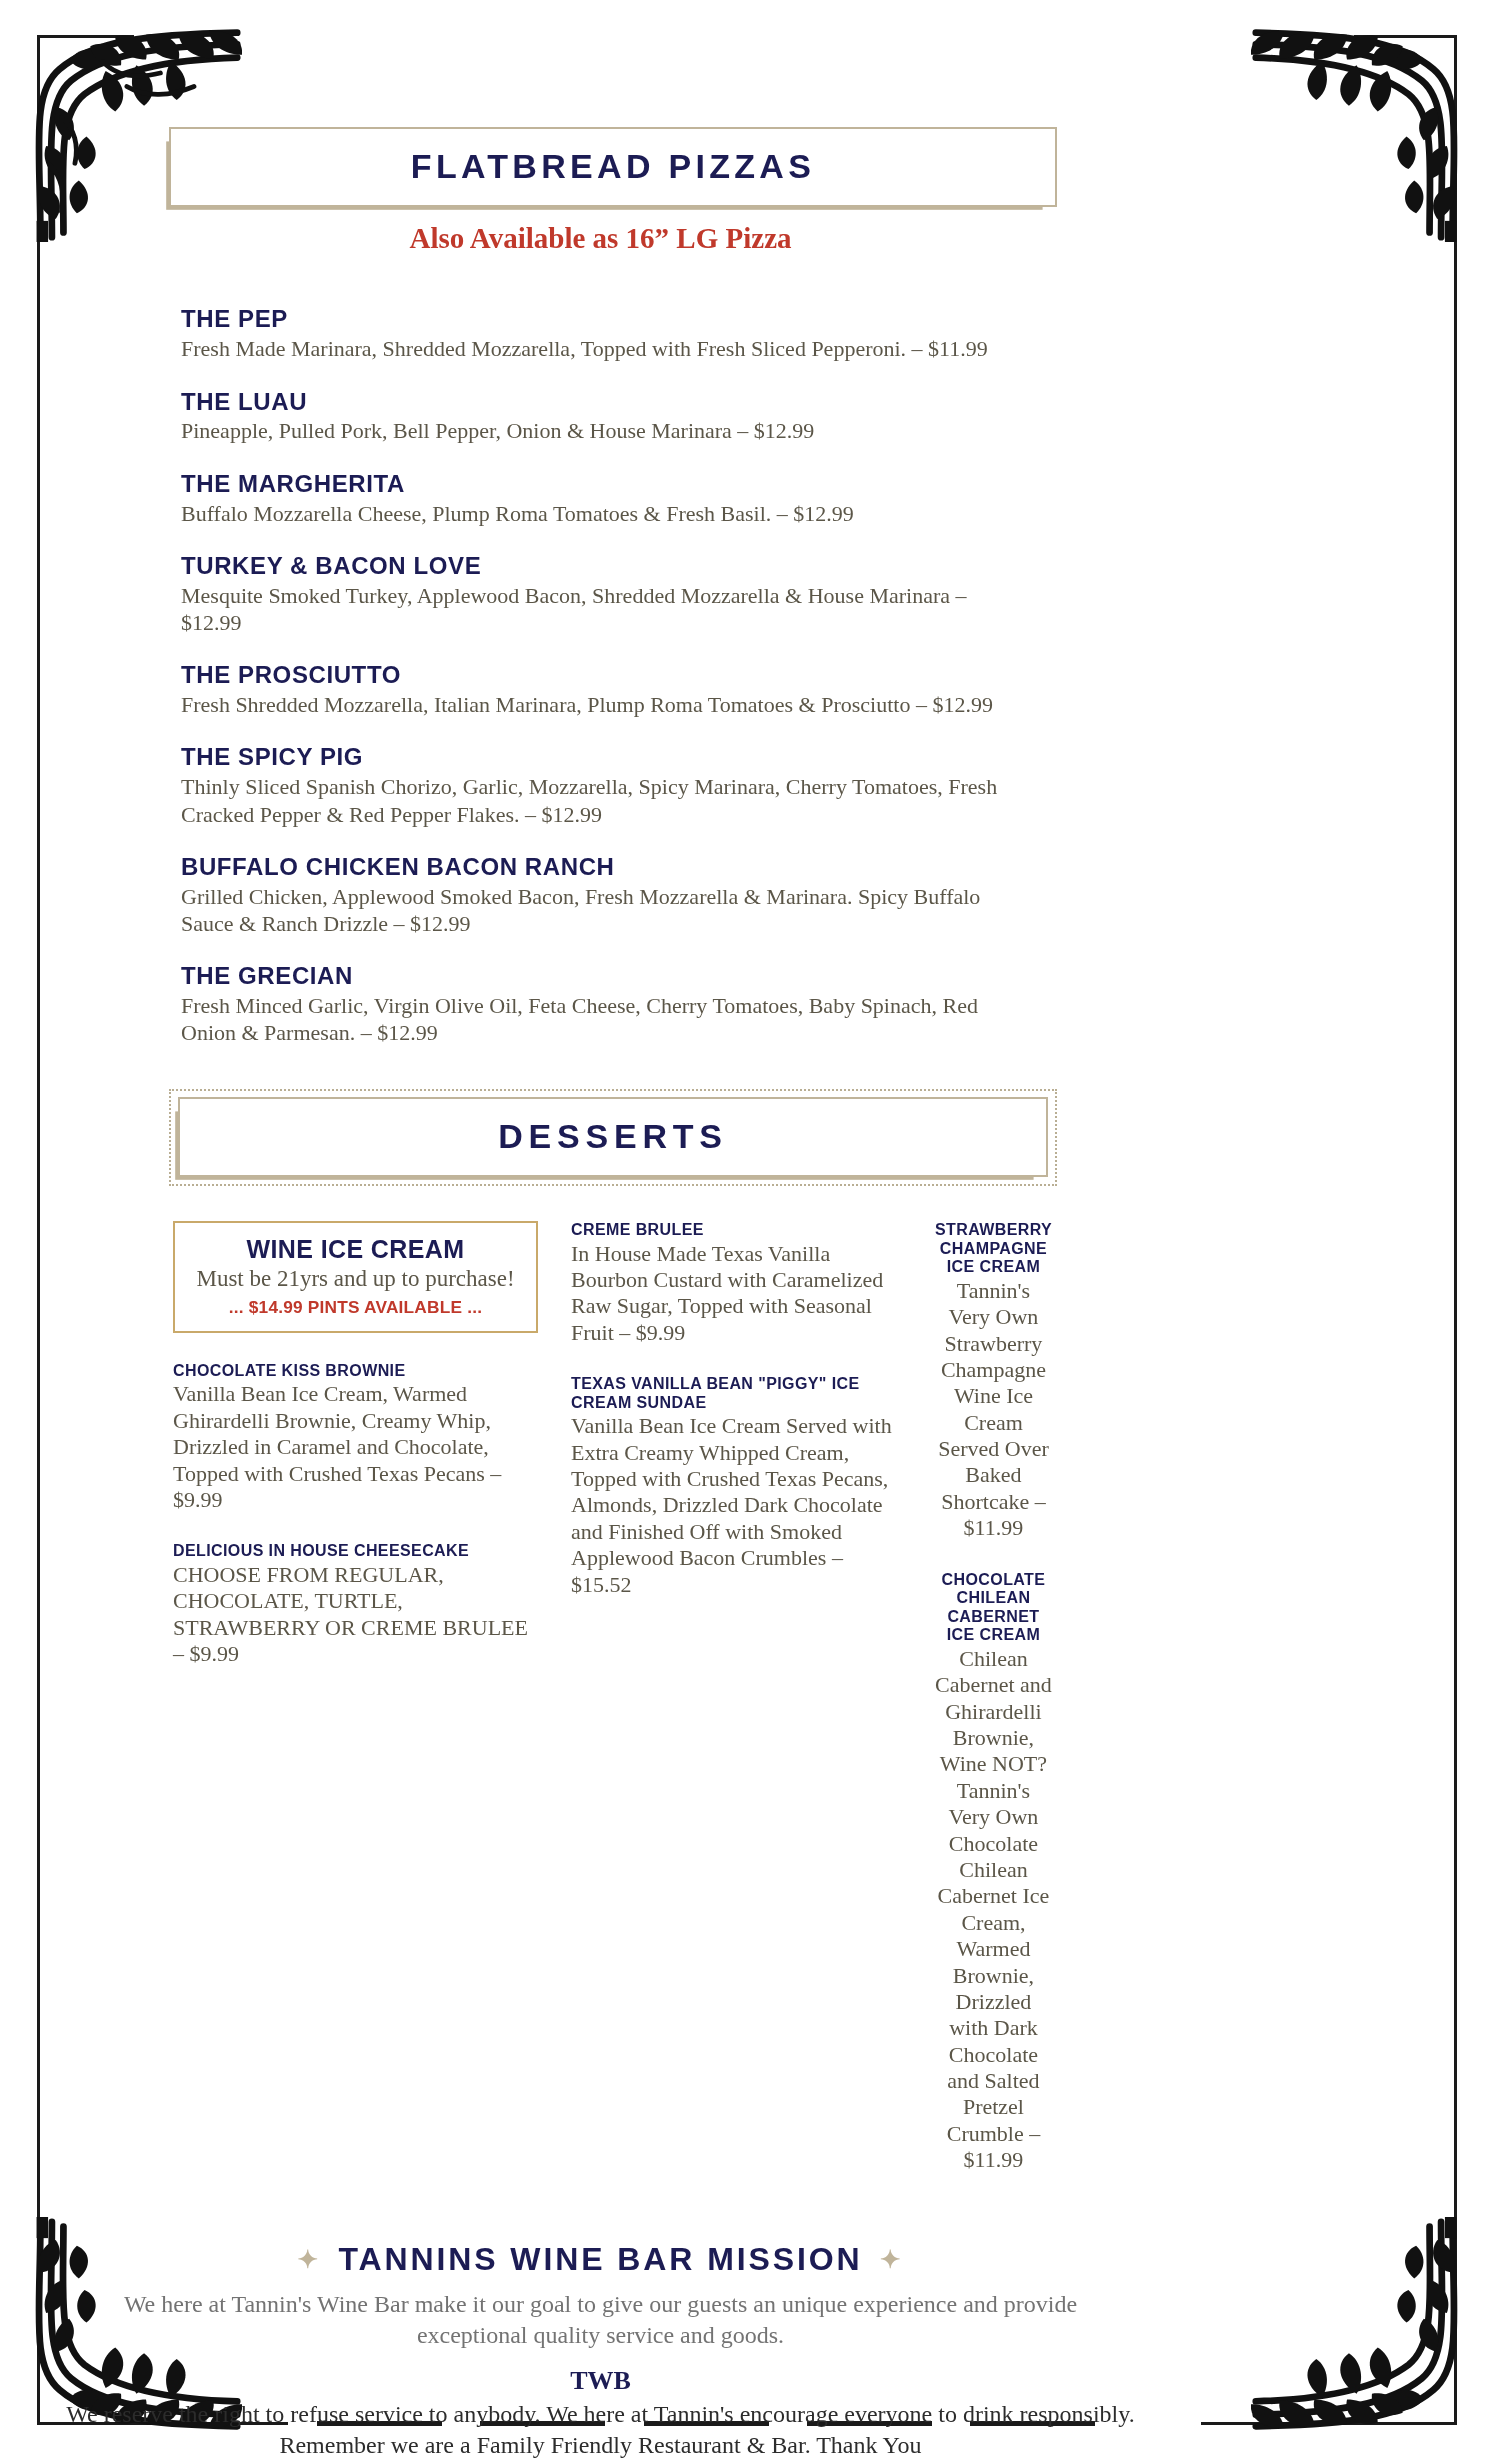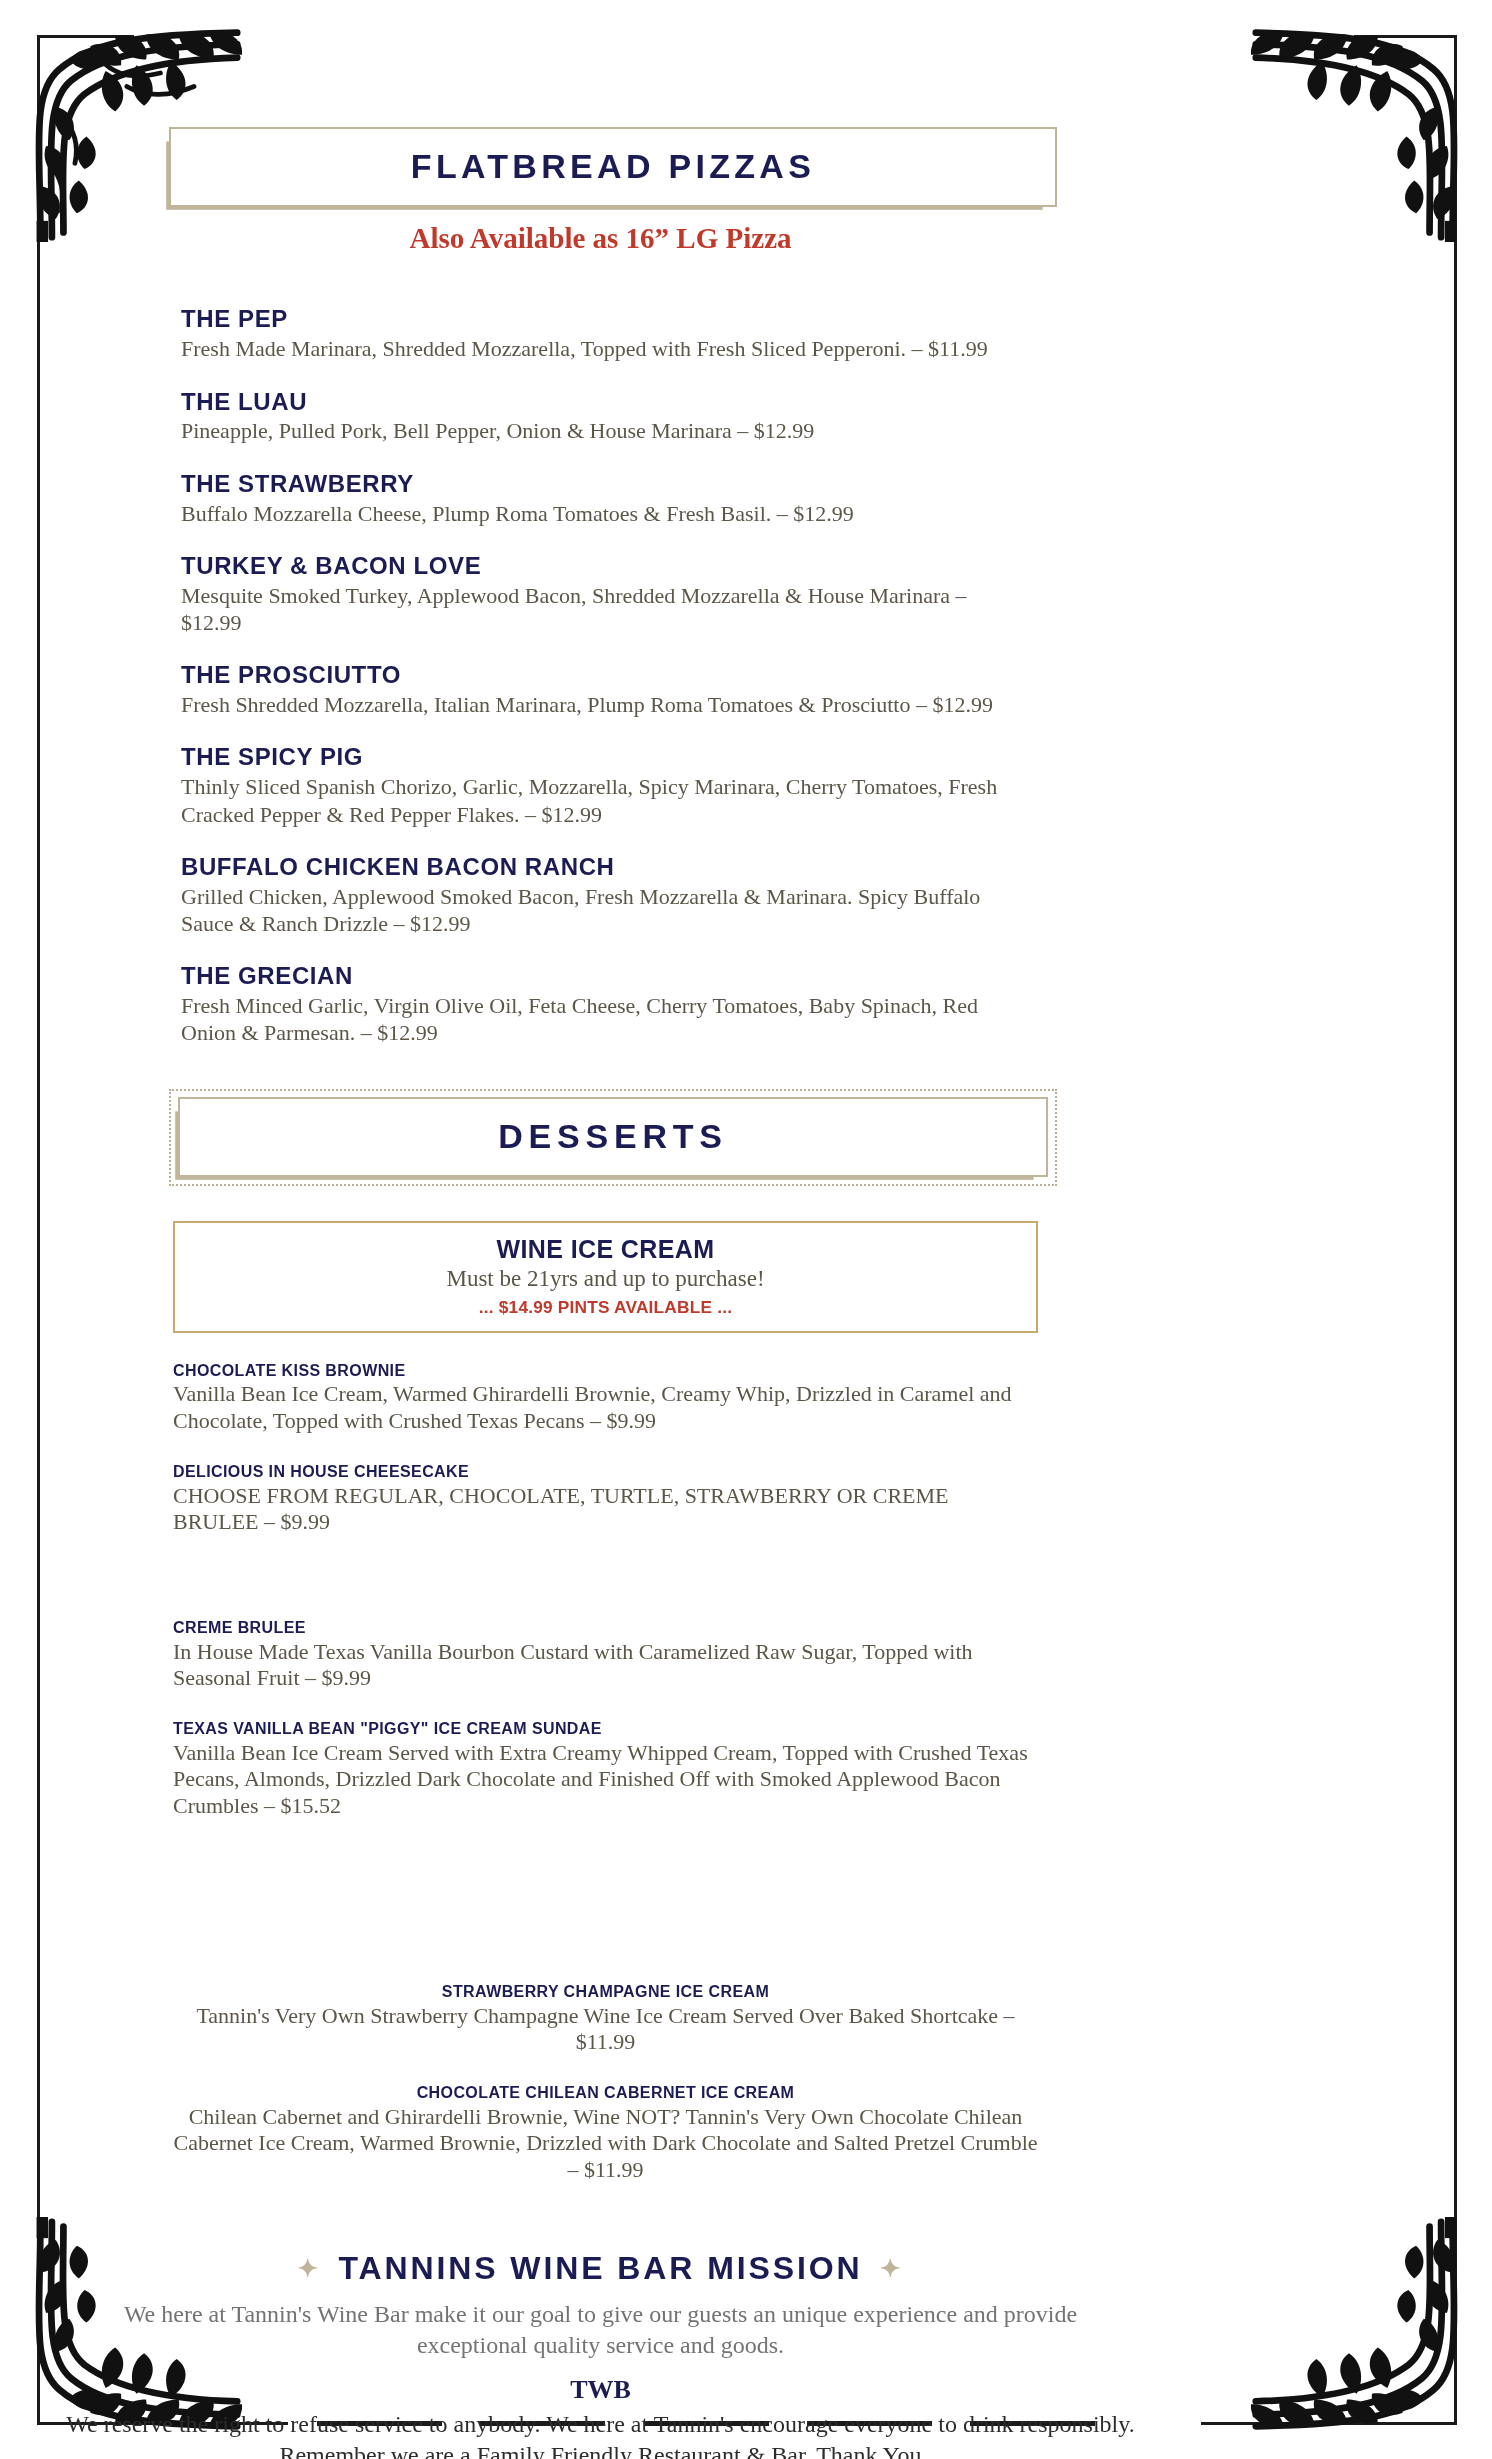--- a/index.html
+++ b/index.html
@@ -116,21 +116,20 @@
 
   
   .desserts-banner-wrap { margin-top: 42px; }
   .desserts-banner-wrap .banner-title { letter-spacing: 5.8px; }
 
   
   .dessert-cols {
     display: flex;
     margin: 35px 163px 0 173px;
     gap: 33px;
-    flex-direction: column;
   }
   .dcol { flex: 1; }
   .dcol-1 { flex: 0 0 365px; }
   .dcol-2 { flex: 0 0 331px; }
   .dcol-3 { flex: 1; }
 
   .dessert-item { margin-bottom: 29px; }
   .d-name {
     font-family: "Liberation Sans", sans-serif;
     font-weight: bold;
@@ -366,21 +365,21 @@
   <div class="pizza-list">
     <div class="pizza-item">
       <div class="pizza-name">THE PEP</div>
       <div class="pizza-desc">Fresh Made Marinara, Shredded Mozzarella, Topped with Fresh Sliced Pepperoni. – $11.99</div>
     </div>
     <div class="pizza-item">
       <div class="pizza-name">THE LUAU</div>
       <div class="pizza-desc">Pineapple, Pulled Pork, Bell Pepper, Onion &amp; House Marinara – $12.99</div>
     </div>
     <div class="pizza-item">
-      <div class="pizza-name">THE STRAWBERRY</div>
+      <div class="pizza-name">THE MARGHERITA</div>
       <div class="pizza-desc">Buffalo Mozzarella Cheese, Plump Roma Tomatoes &amp; Fresh Basil. – $12.99</div>
     </div>
     <div class="pizza-item">
       <div class="pizza-name">TURKEY &amp; BACON LOVE</div>
       <div class="pizza-desc">Mesquite Smoked Turkey, Applewood Bacon, Shredded Mozzarella &amp; House Marinara – $12.99</div>
     </div>
     <div class="pizza-item">
       <div class="pizza-name">THE PROSCIUTTO</div>
       <div class="pizza-desc">Fresh Shredded Mozzarella, Italian Marinara, Plump Roma Tomatoes &amp; Prosciutto – $12.99</div>
     </div>

